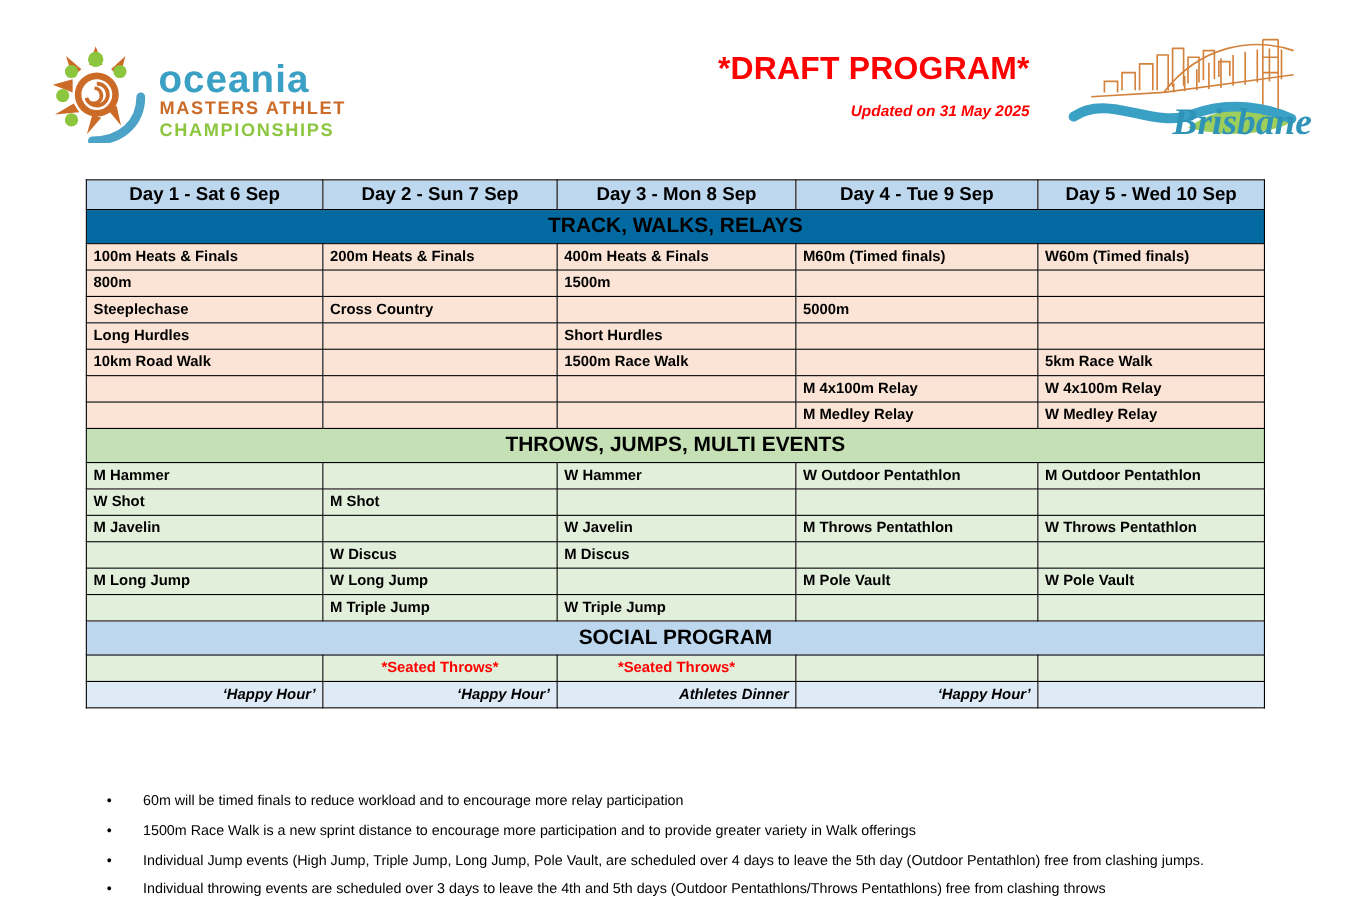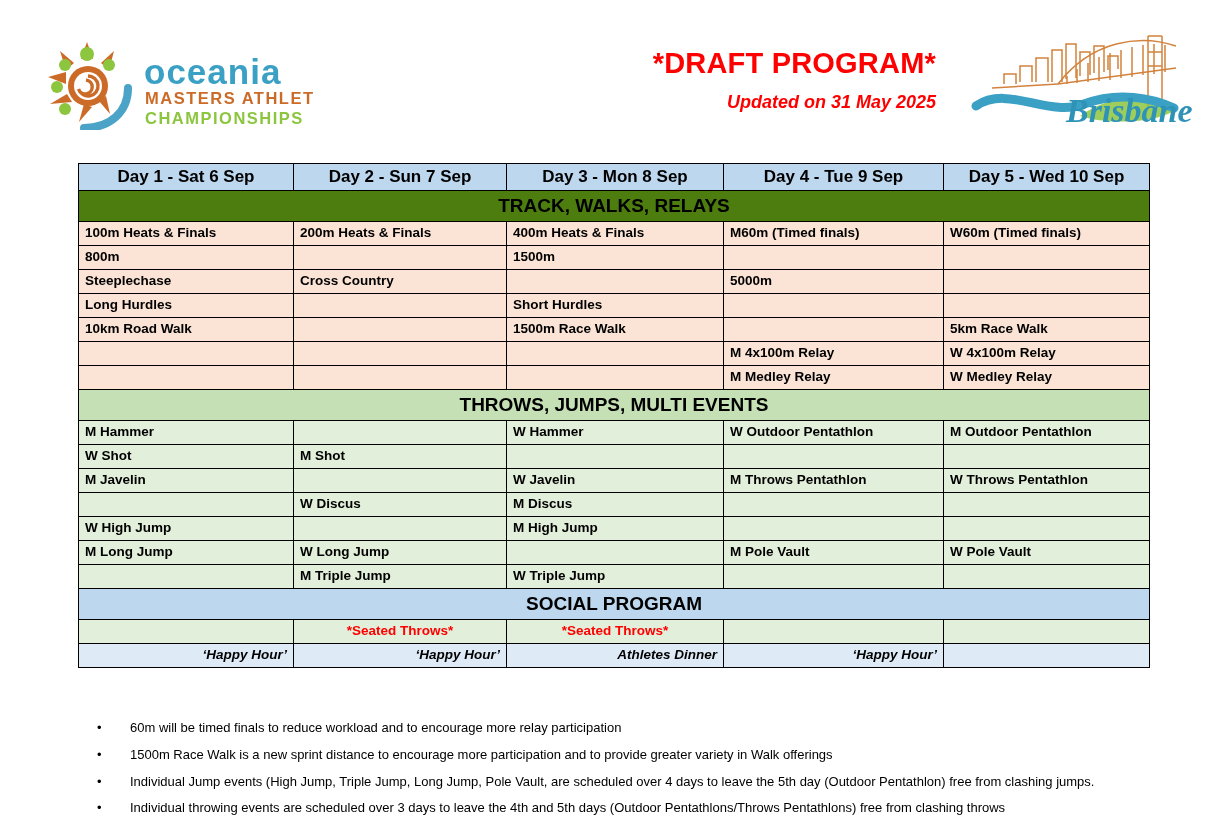--- a/index.html
+++ b/index.html
@@ -26,21 +26,21 @@
   .title-block {
     position: absolute; left: 416px; top: 48px; width: 520px;
     text-align: right;
   }
   .title-main {
     font-size: 29px; font-weight: bold; color: #ff0000;
     letter-spacing: 0.2px; line-height: 1.1;
   }
   .title-sub {
     margin-top: 12px;
-    font-size: 18px; font-weight: bold; font-style: italic; color: #ff0000;
+    font-size: 14px; font-weight: bold; font-style: italic; color: #ff0000;
   }
 
   .logo-right {
     position: absolute; left: 962px; top: 22px;
     width: 232px; height: 112px;
   }
   .logo-right svg { display: block; }
 
   
   .program-table {
@@ -73,21 +73,21 @@
     height: 27px;
   }
 
   
   td.band {
     text-align: center;
     font-size: 19px;
     font-weight: bold;
     height: 31px;
   }
-  td.band-track  { background: #4d7c0f; text-align: center; }
+  td.band-track  { background: #0369a1; text-align: center; }
   td.band-field  { background: #c5e0b4; }
   td.band-social { background: #bdd7ee; }
 
   
   td.track  { background: #fbe4d5; }
   td.field  { background: #e2efda; }
   td.social { background: #deeaf6; text-align: right; font-style: italic; }
 
   td.redcell {
     color: #ff0000;
@@ -290,27 +290,20 @@
           <td class="field">W Throws Pentathlon</td>
         </tr>
       <tr>
           <td class="field"></td>
           <td class="field">W Discus</td>
           <td class="field">M Discus</td>
           <td class="field"></td>
           <td class="field"></td>
         </tr>
       <tr>
-          <td class="field">W High Jump</td>
-          <td class="field"></td>
-          <td class="field">M High Jump</td>
-          <td class="field"></td>
-          <td class="field"></td>
-        </tr>
-      <tr>
           <td class="field">M Long Jump</td>
           <td class="field">W Long Jump</td>
           <td class="field"></td>
           <td class="field">M Pole Vault</td>
           <td class="field">W Pole Vault</td>
         </tr>
       <tr>
           <td class="field"></td>
           <td class="field">M Triple Jump</td>
           <td class="field">W Triple Jump</td>

